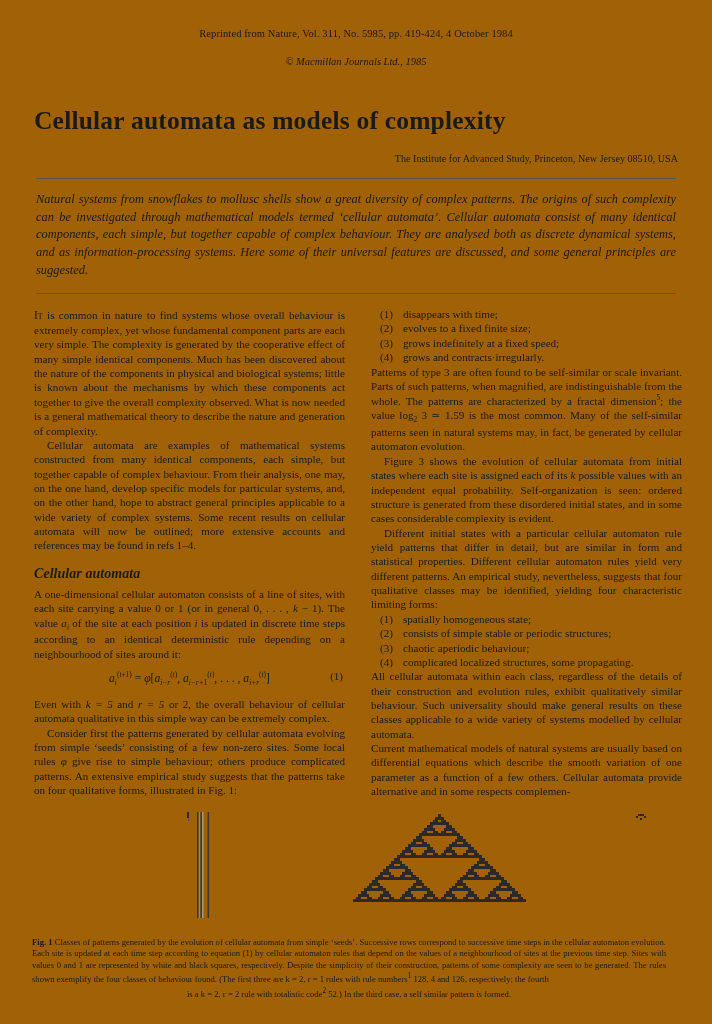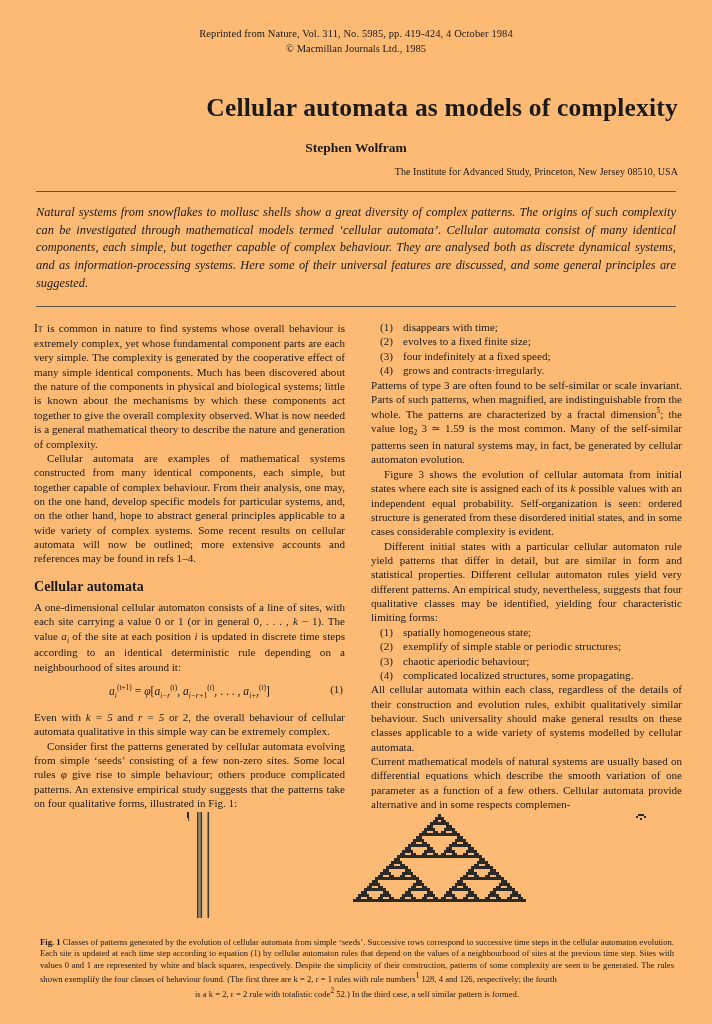--- a/index.html
+++ b/index.html
@@ -13,42 +13,43 @@
     font-family: "Liberation Serif", "DejaVu Serif", serif;
     color: #1a1a1a;
     position: relative;
     overflow: hidden;
   }
   .page {
     position: absolute;
     left: 0; top: 0;
     width: 712px;
     height: 1024px;
-    background: #fdba74;
+    background: #a16207;
     box-sizing: border-box;
     padding: 26px 34px 17px 34px;
   }
 
   
   .reprint-line {
     text-align: center;
     font-size: 10.5px;
     line-height: 1.45;
     letter-spacing: 0.1px;
   }
   .reprint-copyright {
     text-align: center;
     font-size: 10.5px;
+    font-style: italic;
     line-height: 1.45;
-    margin-top: 0;
+    margin-top: 13px;
   }
 
   
   .title {
-    text-align: right;
+    text-align: left;
     font-size: 25.5px;
     font-weight: bold;
     letter-spacing: 0.2px;
     margin-top: 38px;
     line-height: 1.12;
   }
   .author {
     text-align: center;
     font-size: 13.5px;
     font-weight: bold;
@@ -97,20 +98,21 @@
     text-indent: 13px;
     letter-spacing: -0.01px;
   }
   .col p.noindent { text-indent: 0; }
   .smallcaps-start { font-variant: small-caps; font-size: 11.6px; }
   h2.section {
     font-size: 14px;
     font-weight: bold;
     margin: 13px 0 5px 0;
     letter-spacing: 0.05px;
+    font-style: italic;
   }
   .equation {
     display: flex;
     align-items: baseline;
     justify-content: center;
     margin: 9px 0 9px 0;
     font-size: 11.6px;
     position: relative;
     height: 18px;
   }
@@ -152,21 +154,21 @@
     top: 806px;
     width: 644px;
     height: 112px;
   }
   .fig-panel {
     position: absolute;
     bottom: 0;
   }
   .fig-caption {
     position: absolute;
-    left: 40px;
+    left: 32px;
     top: 937px;
     width: 634px;
     font-size: 8.6px;
     line-height: 1.33;
     text-align: justify;
     letter-spacing: 0.005px;
   }
   .fig-caption .fig-label {
     font-weight: bold;
   }
@@ -180,21 +182,20 @@
 <body>
 
 <div class="page">
 
   <div>
     <div class="reprint-line">Reprinted from Nature, Vol. 311, No. 5985, pp. 419-424, 4 October 1984</div>
     <div class="reprint-copyright">© Macmillan Journals Ltd., 1985</div>
   </div>
 
   <h1 class="title">Cellular automata as models of complexity</h1>
-  <div class="author">Stephen Wolfram</div>
   <div class="affiliation">The Institute for Advanced Study, Princeton, New Jersey 08510, USA</div>
 
   <hr class="rule">
   <div class="abstract">Natural systems from snowflakes to mollusc shells show a great diversity of complex patterns. The origins of such complexity can be investigated through mathematical models termed ‘cellular automata’. Cellular automata consist of many identical components, each simple, but together capable of complex behaviour. They are analysed both as discrete dynamical systems, and as information-processing systems. Here some of their universal features are discussed, and some general principles are suggested.</div>
   <hr class="rule thin">
 
   <div class="columns">
 
     <div class="col">
 
@@ -214,33 +215,33 @@
       <p class="noindent"><span>Even with </span><i class="mathit">k = 5</i><span> and </span><i class="mathit">r = 5</i><span> or 2, the overall behaviour of cellular automata qualitative in this simple way can be extremely complex.</span></p>
 
       <p><span>Consider first the patterns generated by cellular automata evolving from simple ‘seeds’ consisting of a few non-zero sites. Some local rules </span><i class="mathit">φ</i><span> give rise to simple behaviour; others produce complicated patterns. An extensive empirical study suggests that the patterns take on four qualitative forms, illustrated in Fig. 1:</span></p>
     </div>
 
     <div class="col">
 
       <ol class="numlist">
         <li><span class="marker">(1)</span><span>disappears with time;</span></li>
         <li><span class="marker">(2)</span><span>evolves to a fixed finite size;</span></li>
-        <li><span class="marker">(3)</span><span>four indefinitely at a fixed speed;</span></li>
+        <li><span class="marker">(3)</span><span>grows indefinitely at a fixed speed;</span></li>
         <li><span class="marker">(4)</span><span>grows and contracts·irregularly.</span></li>
       </ol>
 
       <p class="noindent"><span>Patterns of type 3 are often found to be self-similar or scale invariant. Parts of such patterns, when magnified, are indistinguishable from the whole. The patterns are characterized by a fractal dimension</span><span class="sup">5</span><span>; the value log</span><span class="sub">2</span><span> 3 ≃ 1.59 is the most common. Many of the self-similar patterns seen in natural systems may, in fact, be generated by cellular automaton evolution.</span></p>
 
       <p><span>Figure 3 shows the evolution of cellular automata from initial states where each site is assigned each of its </span><i class="mathit">k</i><span> possible values with an independent equal probability. Self-organization is seen: ordered structure is generated from these disordered initial states, and in some cases considerable complexity is evident.</span></p>
 
       <p>Different initial states with a particular cellular automaton rule yield patterns that differ in detail, but are similar in form and statistical properties. Different cellular automaton rules yield very different patterns. An empirical study, nevertheless, suggests that four qualitative classes may be identified, yielding four characteristic limiting forms:</p>
 
       <ol class="numlist">
         <li><span class="marker">(1)</span><span>spatially homogeneous state;</span></li>
-        <li><span class="marker">(2)</span><span>exemplify of simple stable or periodic structures;</span></li>
+        <li><span class="marker">(2)</span><span>consists of simple stable or periodic structures;</span></li>
         <li><span class="marker">(3)</span><span>chaotic aperiodic behaviour;</span></li>
         <li><span class="marker">(4)</span><span>complicated localized structures, some propagating.</span></li>
       </ol>
 
       <p class="noindent">All cellular automata within each class, regardless of the details of their construction and evolution rules, exhibit qualitatively similar behaviour. Such universality should make general results on these classes applicable to a wide variety of systems modelled by cellular automata.</p>
 
 
       <p class="noindent">Current mathematical models of natural systems are usually based on differential equations which describe the smooth variation of one parameter as a function of a few others. Cellular automata provide alternative and in some respects complemen-</p>
     </div>
   </div>

